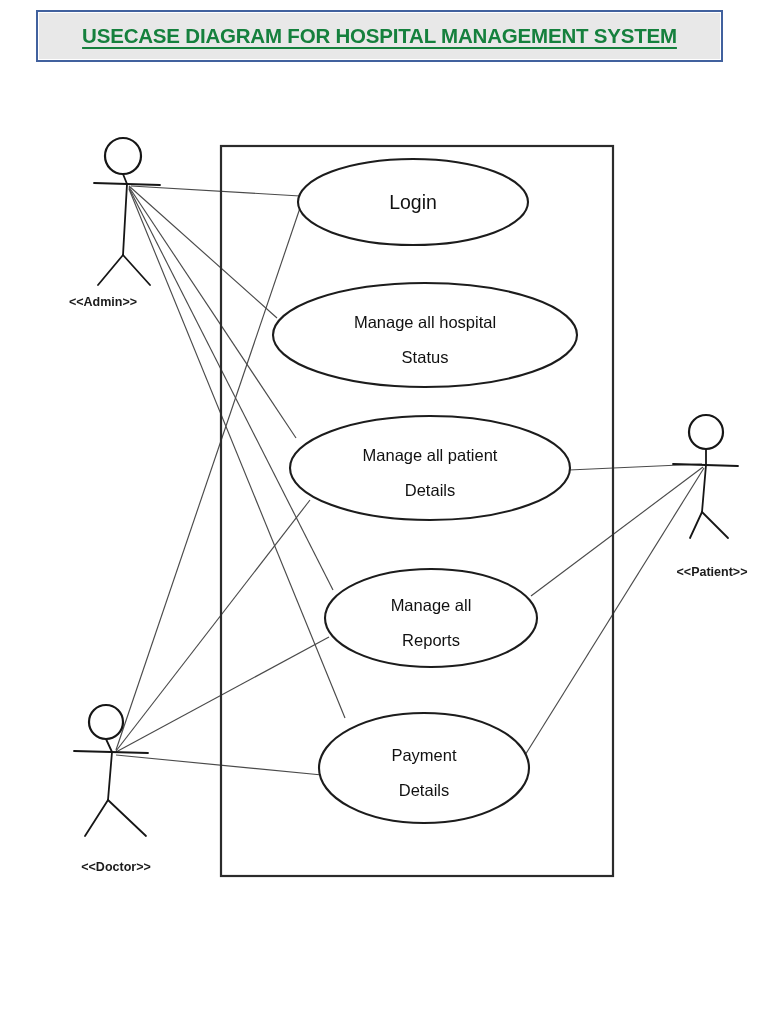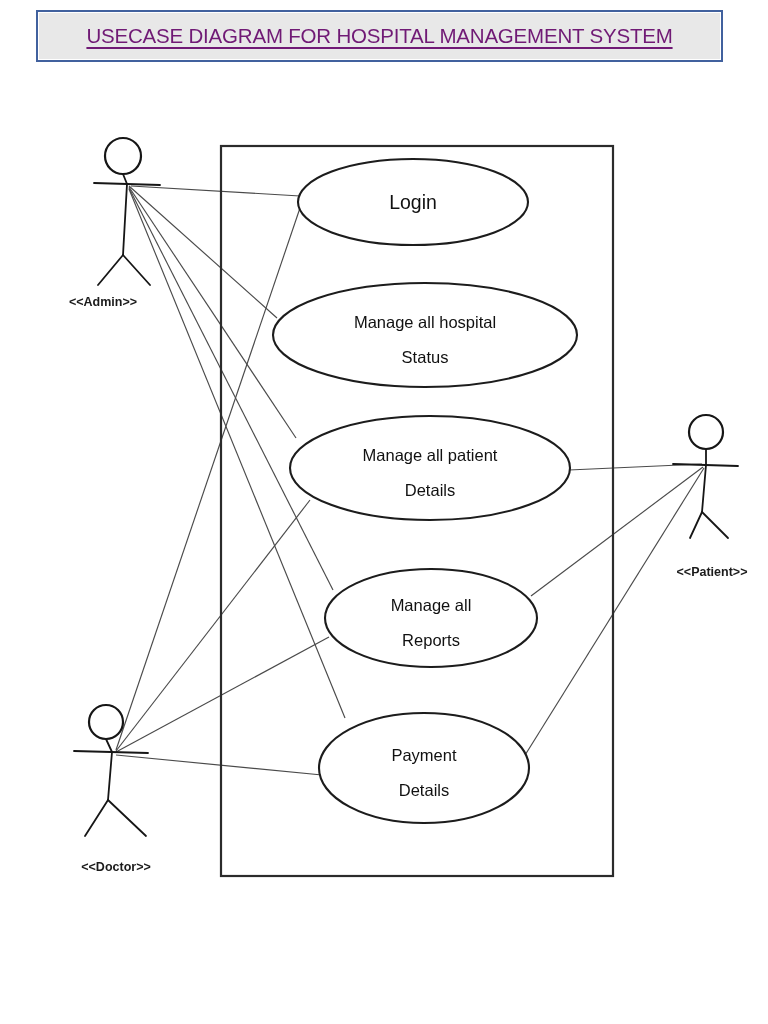--- a/index.html
+++ b/index.html
@@ -33,22 +33,22 @@
     border: 2px solid #41619e;
     box-sizing: border-box;
     box-shadow: inset 0 0 0 1px #ffffff;
     display: flex;
     align-items: center;
     justify-content: center;
   }
   .title-text {
     font-family: "Liberation Sans", sans-serif;
     font-size: 20.5px;
-    font-weight: 400;
-    color: #701a75;
+    font-weight: 700;
+    color: #15803d;
     letter-spacing: -0.2px;
     text-decoration: underline;
     text-underline-offset: 4px;
     white-space: nowrap;
   }
 
   
   svg.canvas {
     position: absolute;
     left: 0;

